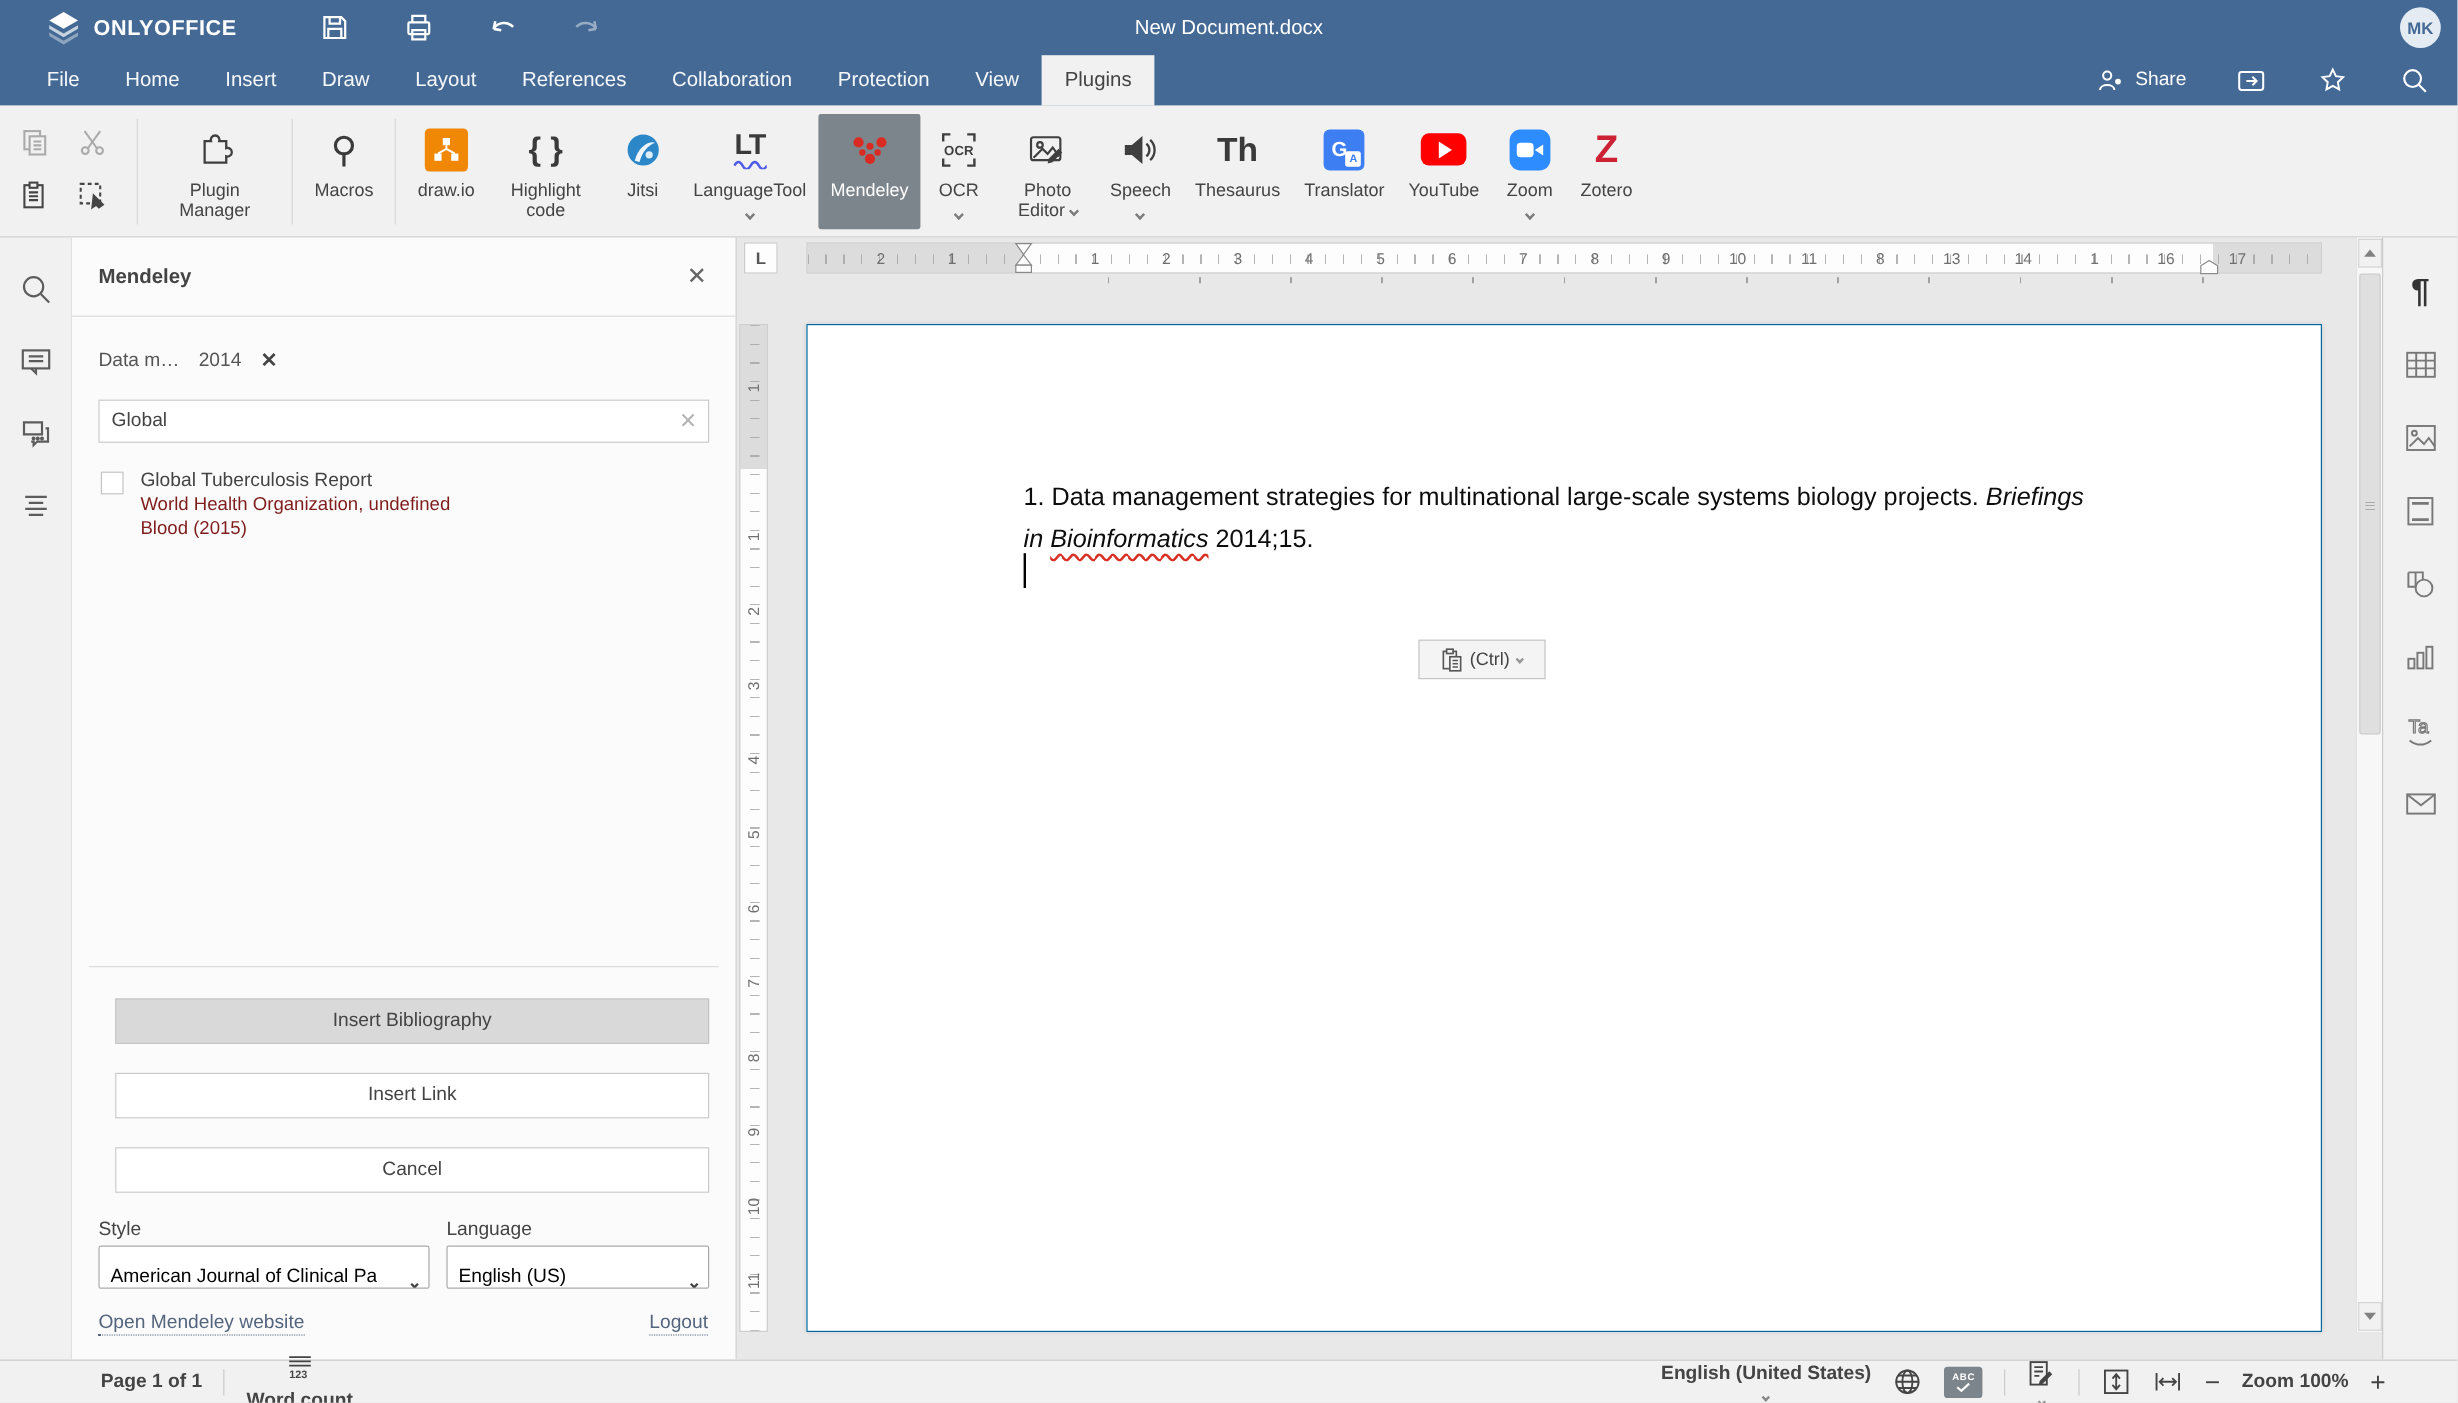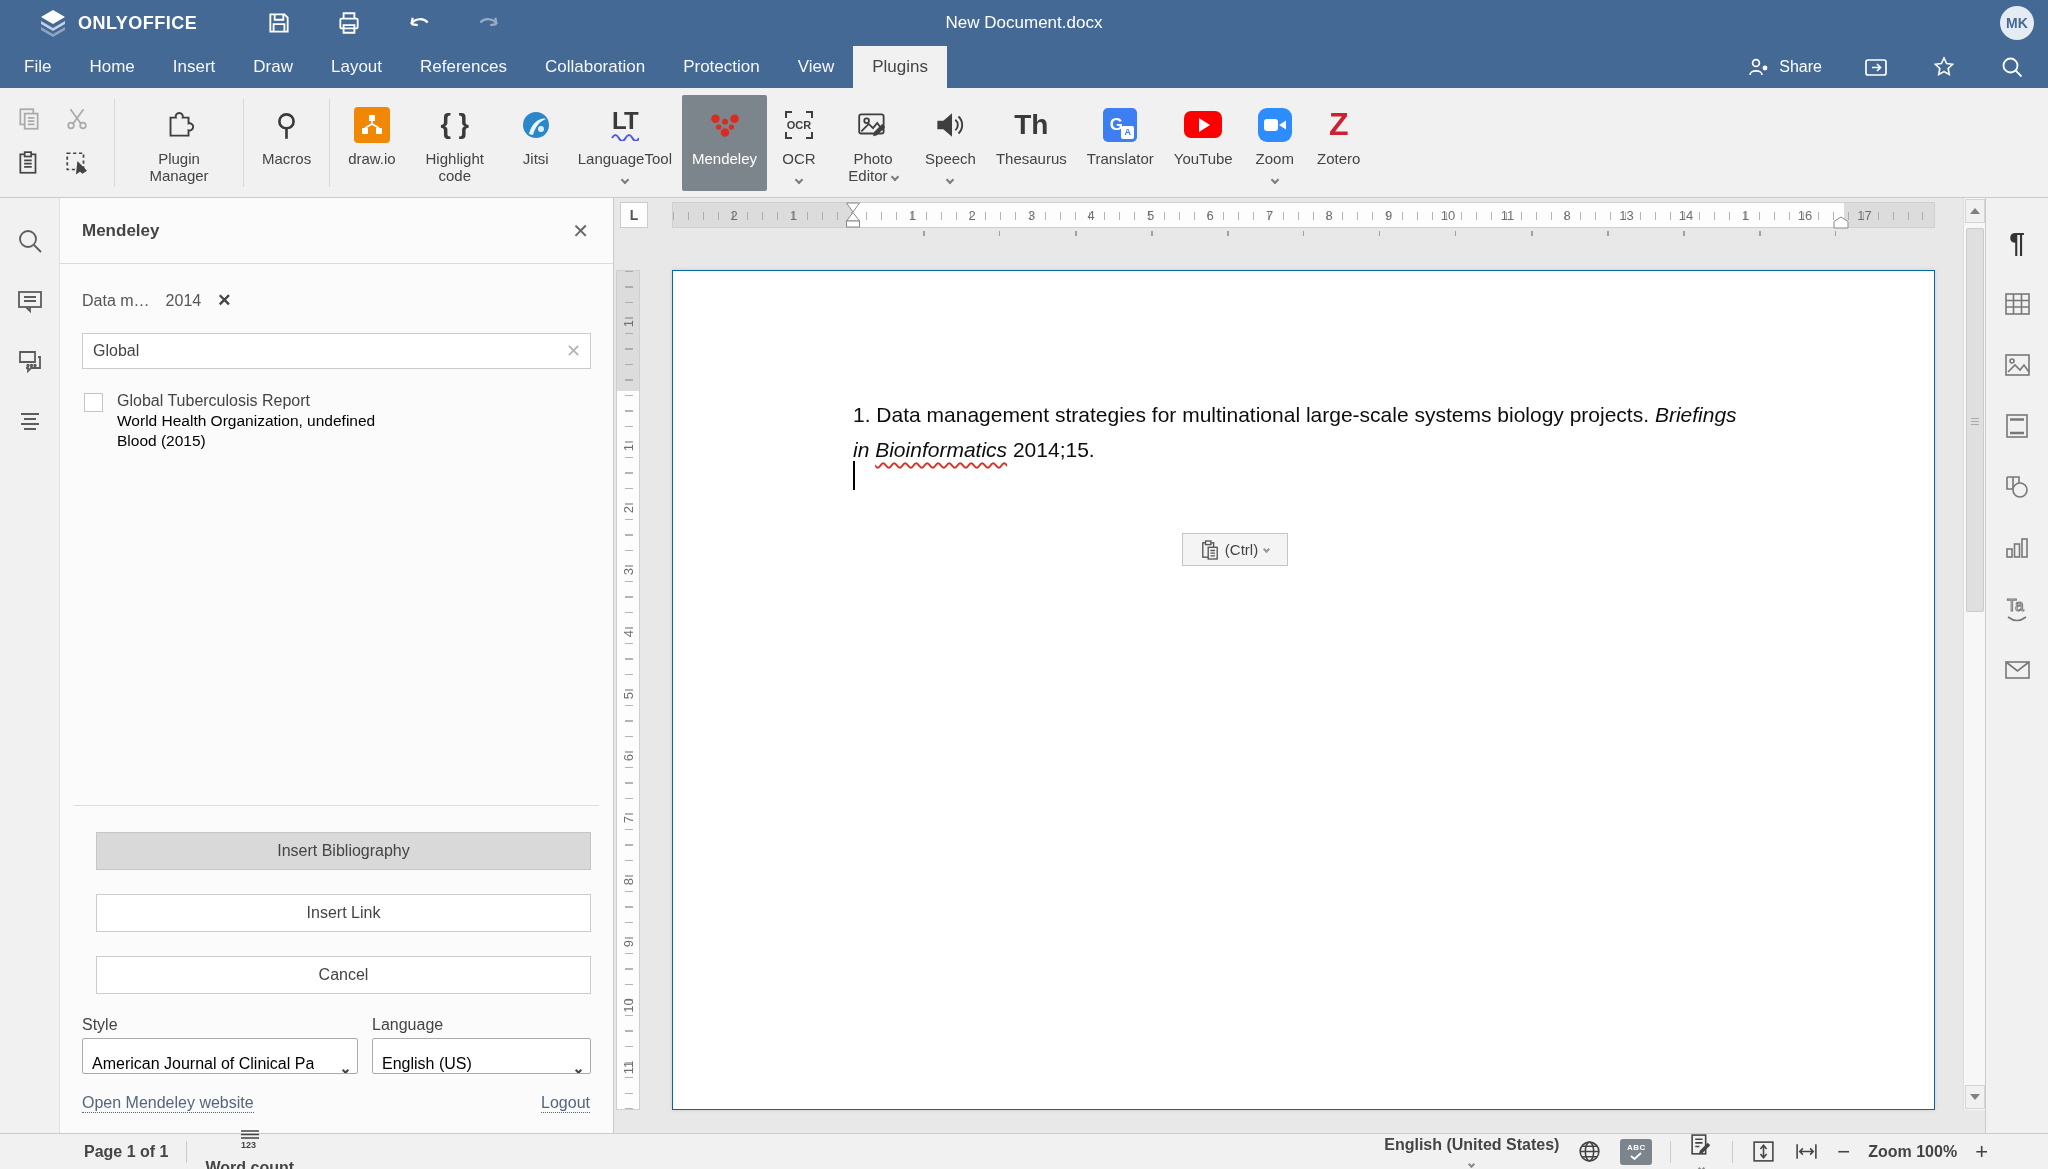--- a/index.html
+++ b/index.html
@@ -11,21 +11,21 @@
   .hdr-top { position:relative; height:46px; display:flex; align-items:center; }
   .brand { display:flex; align-items:center; gap:10px; margin-left:38px; }
   .brand-name { color:#fff; font-weight:bold; font-size:18px; letter-spacing:.5px; }
   .hdr-quick { display:flex; align-items:center; gap:42px; margin-left:68px; }
   .hicon { width:28px; height:28px; display:flex; align-items:center; justify-content:center; cursor:pointer; }
   .doc-title { position:absolute; left:0; right:0; top:0; height:46px; display:flex;
     align-items:center; justify-content:center; color:#fff; font-size:17px; pointer-events:none; }
   .avatar { position:absolute; right:14px; top:6px; width:34px; height:34px; border-radius:50%;
     background:#e4ebf3; color:#446995; font-weight:bold; font-size:14px;
     display:flex; align-items:center; justify-content:center; }
-  .hdr-menu { position:relative; height:42px; display:flex; align-items:stretch; padding-left:5px; }
+  .hdr-menu { position:relative; height:42px; display:flex; align-items:stretch; padding-left:20px; }
   .mtab { padding:0 19px; line-height:42px; color:rgba(255,255,255,.95); font-size:17px; cursor:pointer; }
   .mtab.active { background:#f1f1f1; color:#444; }
   .hdr-right { position:absolute; right:0; top:0; height:42px; display:flex; align-items:center; gap:40px; padding-right:22px; }
   .share-btn { display:flex; align-items:center; gap:8px; color:#fff; font-size:16px; cursor:pointer; }
 
   
   #toolbar { position:absolute; left:0; top:88px; width:2048px; height:110px; background:#f1f1f1;
     border-bottom:1px solid #cbcbcb; display:flex; align-items:center; padding-left:14px; }
   .clip-group { display:grid; grid-template-columns:34px 34px; grid-template-rows:34px 34px; gap:10px 14px; margin-right:10px; }
   .clip-group .hicon { width:30px; height:30px; }
@@ -58,21 +58,21 @@
   .panel-close { font-size:20px; color:#666; cursor:pointer; }
   .chip-row { display:flex; align-items:center; gap:16px; margin:26px 0 0 22px; color:#555; }
   .chip-x { font-weight:bold; color:#444; cursor:pointer; font-size:17px; }
   .search-wrap { position:relative; margin:22px 0 0 22px; width:509px; }
   .search-input { width:509px; height:36px; border:1px solid #cbcbcb; background:#fff; padding:0 34px 0 10px;
     font-size:16px; color:#444; font-family:"Liberation Sans",sans-serif; }
   .search-clear { position:absolute; right:10px; top:7px; color:#b5b5b5; font-size:18px; cursor:pointer; }
   .result { display:flex; margin:22px 0 0 24px; gap:14px; }
   .checkbox { width:19px; height:19px; background:#fff; border:1px solid #c4c4c4; margin-top:2px; cursor:pointer; }
   .res-title { color:#444; font-size:16px; line-height:20px; }
-  .res-sub { color:#000000; font-size:15.5px; line-height:20px; }
+  .res-sub { color:#7f1d1d; font-size:15.5px; line-height:20px; }
   .panel-div2 { position:absolute; left:14px; right:14px; top:607px; border-top:1px solid #dcdcdc; }
   .pbtn { position:absolute; left:36px; width:495px; height:38px; display:flex; align-items:center;
     justify-content:center; font-size:16px; color:#444; cursor:pointer; border:1px solid #cbcbcb; background:#fff; }
   .pbtn.primary { background:#d9d9d9; border-color:#c6c6c6; }
   .sel-label { position:absolute; font-size:16px; color:#444; }
   .pselect { position:absolute; height:36px; background:#fff; border:1px solid #aaa; border-radius:2px;
     display:flex; align-items:flex-end; padding:0 24px 0 9px; font-size:16px; color:#000000;
     white-space:nowrap; overflow:hidden; cursor:pointer; }
   .pselect .chev { position:absolute; right:9px; border-color:#444; opacity:1; width:5px; height:5px; }
   .plink { position:absolute; top:896px; font-size:16px; color:#54657e; border-bottom:1px dotted #54657e; cursor:pointer; }

